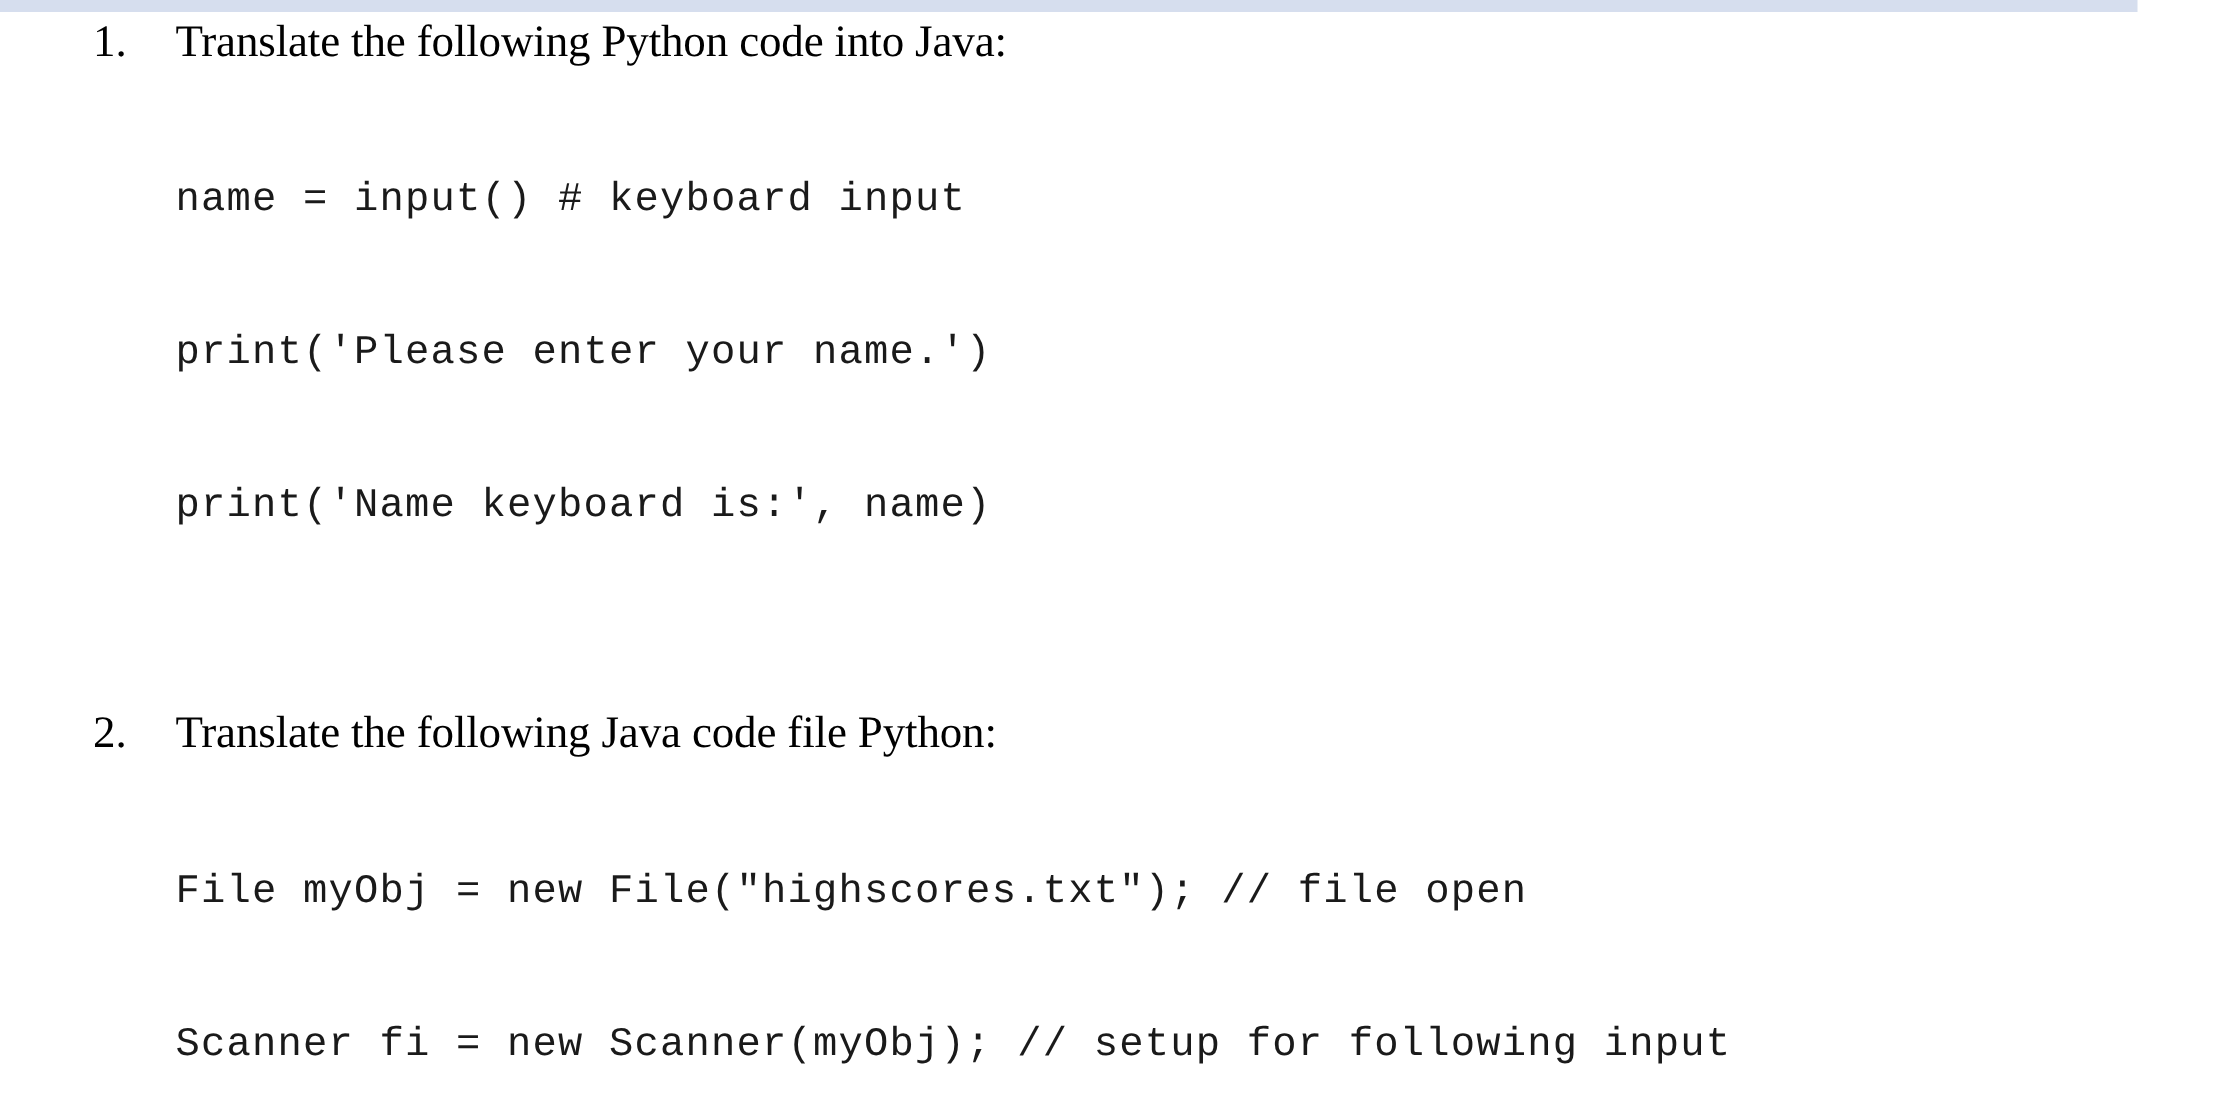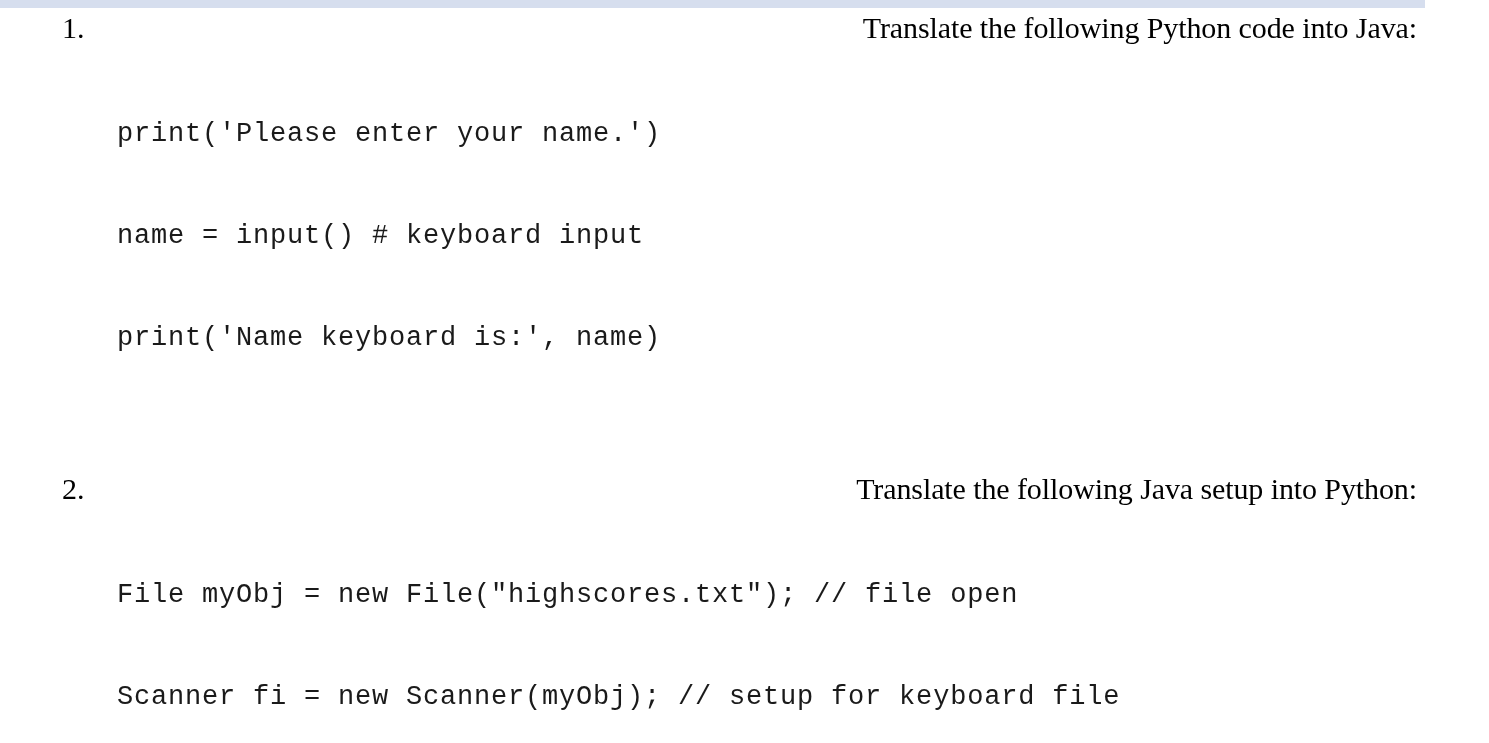--- a/index.html
+++ b/index.html
@@ -57,21 +57,20 @@
   .item-heading {
     font-family: "Liberation Serif", serif;
     font-size: 30px;
     line-height: 40px;
     color: #000000;
     margin: 0;
     padding: 0;
     max-width: 1300px;
     font-weight: normal;
     letter-spacing: -0.1px;
-    text-align: right;
   }
   .code-block {
     font-family: "Liberation Mono", monospace;
     font-size: 27px;
     line-height: 34px;
     color: #1a1a1a;
     margin: 1px 0 0 0;
     padding: 0;
     white-space: pre;
     letter-spacing: 0.8px;
@@ -87,32 +86,32 @@
 <div class="page">
 
   <div class="top-strip"></div>
 
   <div class="content">
 
     <div class="item">
       <div class="item-number">1.</div>
       <p class="item-heading">Translate the following Python code into Java:</p>
       <div class="code-block">
+        <span class="code-line">name = input() # keyboard input</span>
         <span class="code-line">print('Please enter your name.')</span>
-        <span class="code-line">name = input() # keyboard input</span>
         <span class="code-line">print('Name keyboard is:', name)</span>
       </div>
     </div>
 
     <div class="item">
       <div class="item-number">2.</div>
-      <p class="item-heading">Translate the following Java setup into Python:</p>
+      <p class="item-heading">Translate the following Java code file Python:</p>
       <div class="code-block">
         <span class="code-line">File myObj = new File("highscores.txt"); // file open</span>
-        <span class="code-line">Scanner fi = new Scanner(myObj); // setup for keyboard file</span>
+        <span class="code-line">Scanner fi = new Scanner(myObj); // setup for following input</span>
         
         
         
         
         
       </div>
     </div>
 
   </div>
 </div>

